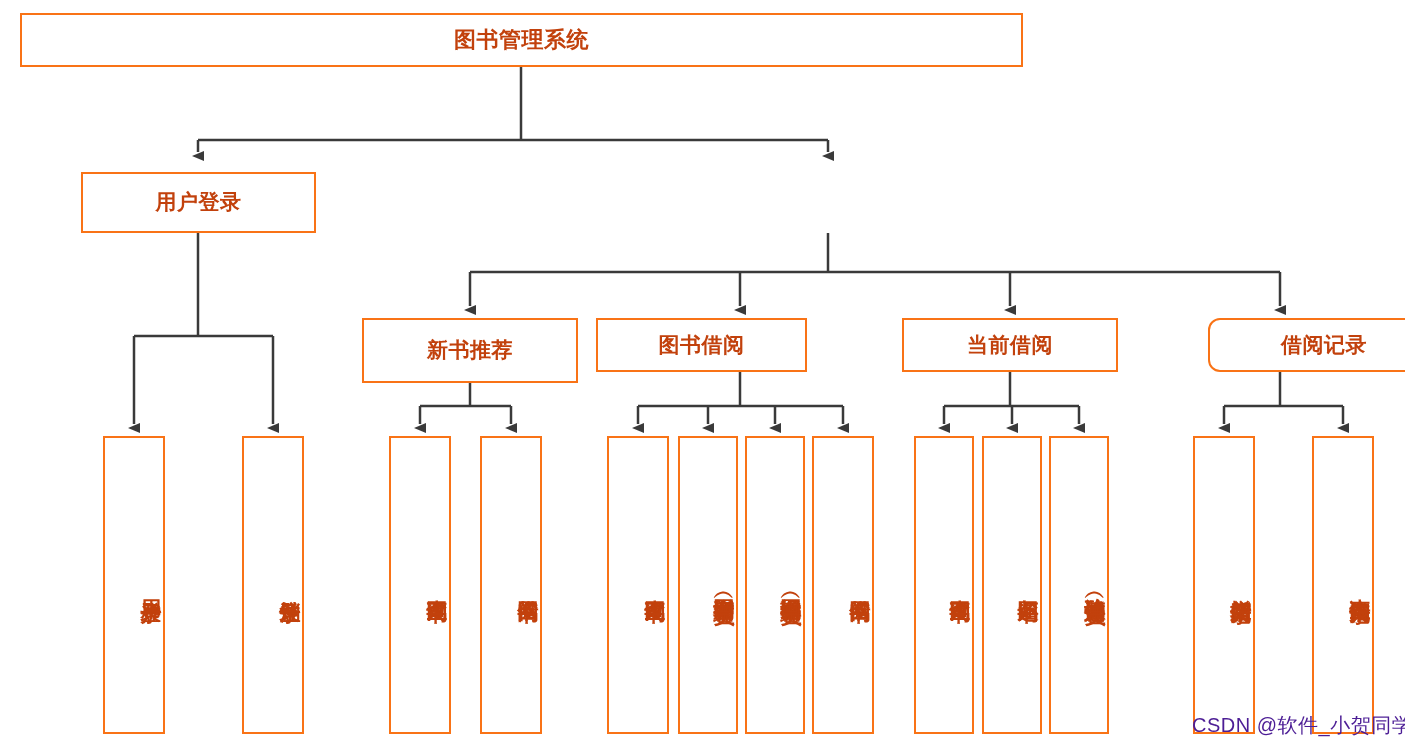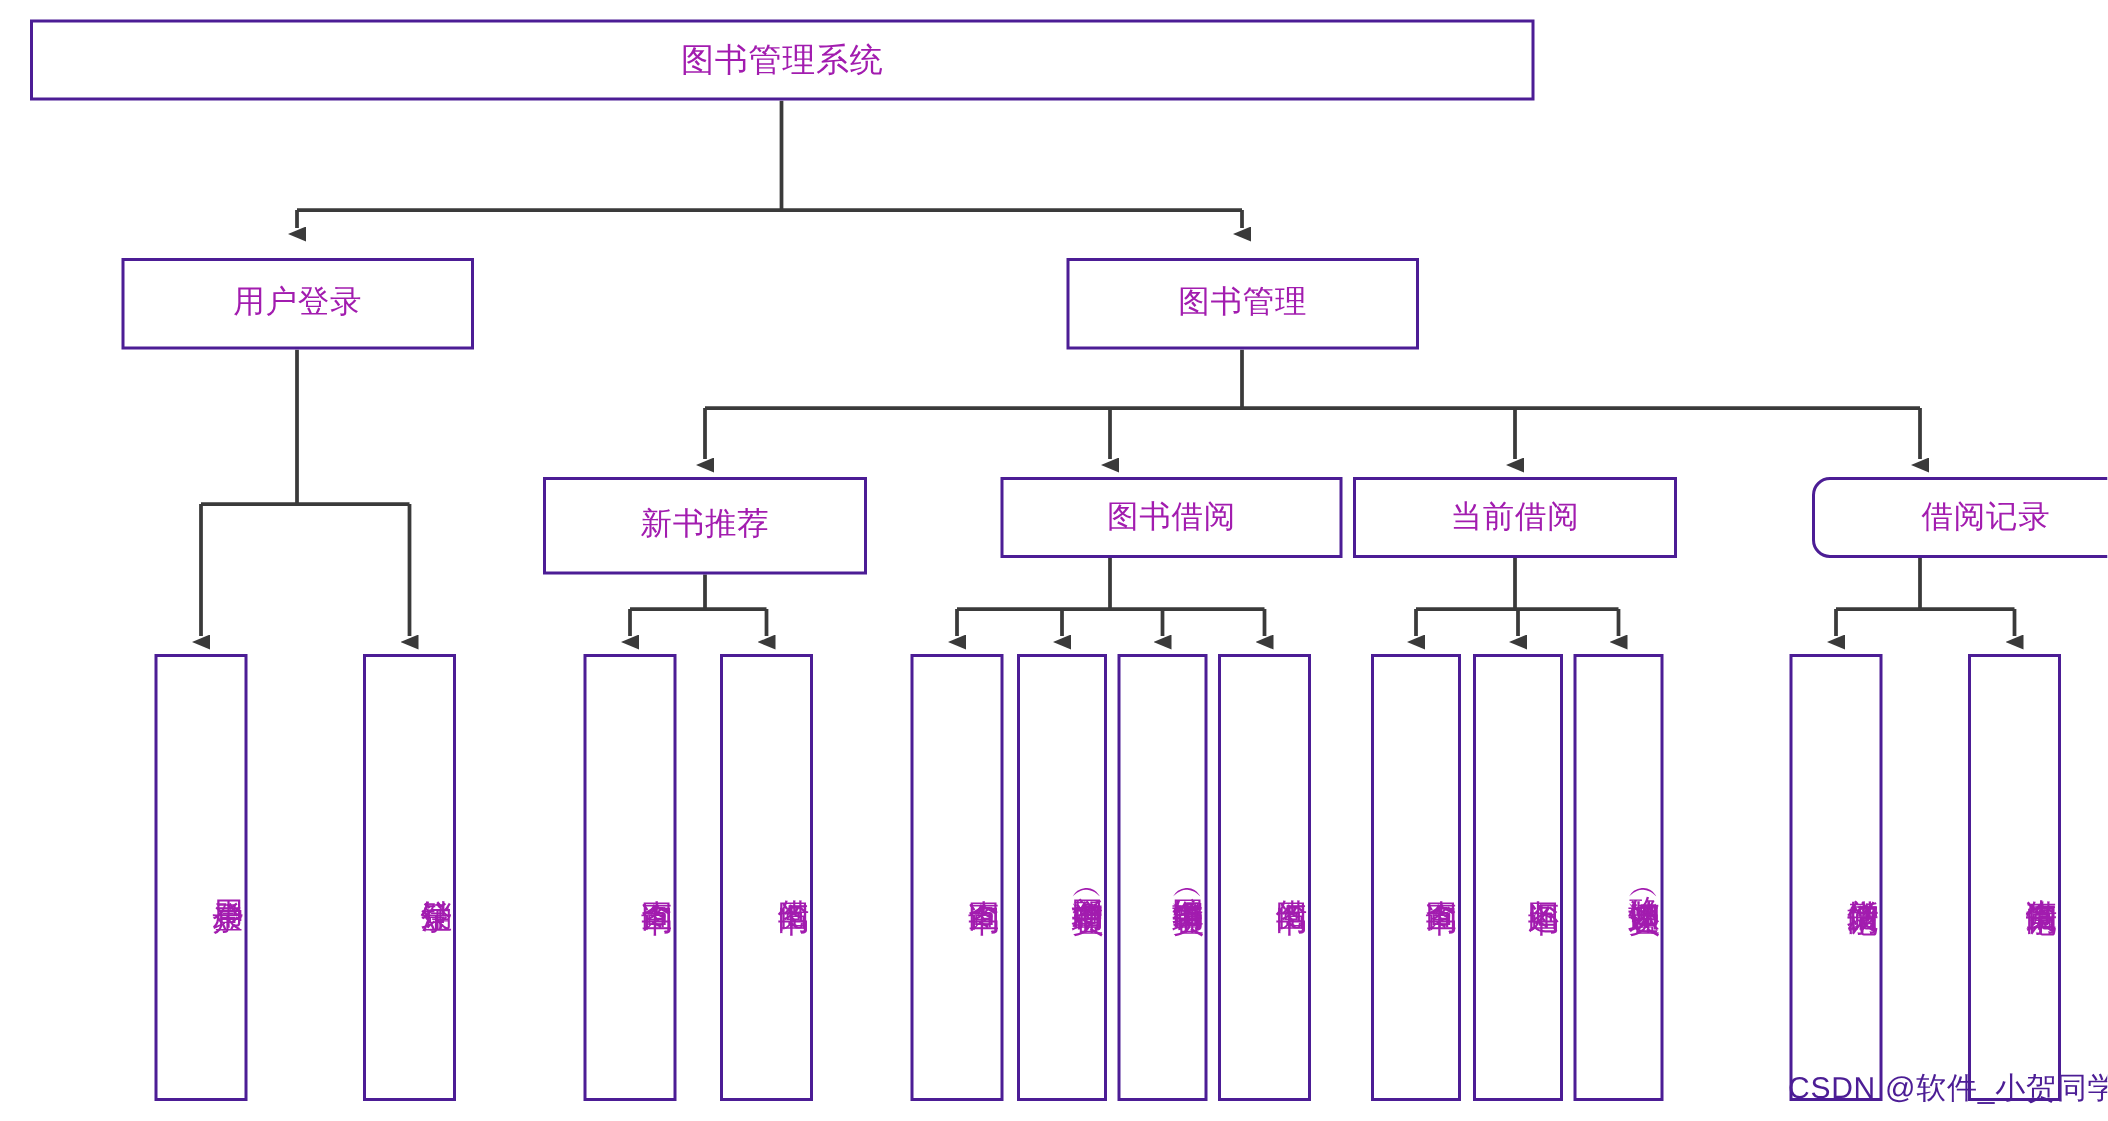--- a/index.html
+++ b/index.html
@@ -22,26 +22,27 @@
     left: 0;
     top: 0;
     width: 1405px;
     height: 747px;
     pointer-events: none;
   }
   .node {
     position: absolute;
     box-sizing: border-box;
     background: #ffffff;
-    border: 2px solid #4c1d95;
+    border: 2px solid #f97316;
     display: flex;
     align-items: center;
     justify-content: center;
-    color: #a21caf;
+    color: #c2410c;
     line-height: 1.18;
+    font-weight: bold;
   }
   .node.horiz {
     font-size: 21px;
     letter-spacing: 0.5px;
   }
   .node.vert {
     writing-mode: vertical-rl;
     text-orientation: upright;
     font-size: 21px;
     padding-top: 6px;
@@ -122,28 +123,25 @@
     </g>
   </svg>
 
   <div class="node horiz root" style="left: 20px; top: 13px; width: 1003px; height: 54px;">
     <span>图书管理系统</span>
   </div>
 
   <div class="node horiz" style="left: 81px; top: 172px; width: 235px; height: 61px;">
     <span>用户登录</span>
   </div>
-  <div class="node horiz" style="left: 711px; top: 172px; width: 235px; height: 61px;">
-    <span>图书管理</span>
-  </div>
 
   <div class="node horiz" style="left: 362px; top: 318px; width: 216px; height: 65px;">
     <span>新书推荐</span>
   </div>
-  <div class="node horiz" style="left: 667px; top: 318px; width: 228px; height: 54px;">
+  <div class="node horiz" style="left: 596px; top: 318px; width: 211px; height: 54px;">
     <span>图书借阅</span>
   </div>
   <div class="node horiz" style="left: 902px; top: 318px; width: 216px; height: 54px; justify-content: center;">
     <span>当前借阅</span>
   </div>
   <div class="node horiz" style="left: 1208px; top: 318px; width: 232px; height: 54px; border-radius: 12px;">
     <span>借阅记录</span>
   </div>
 
   <div class="node vert" style="left: 103px; top: 436px; width: 62px; height: 298px;">

